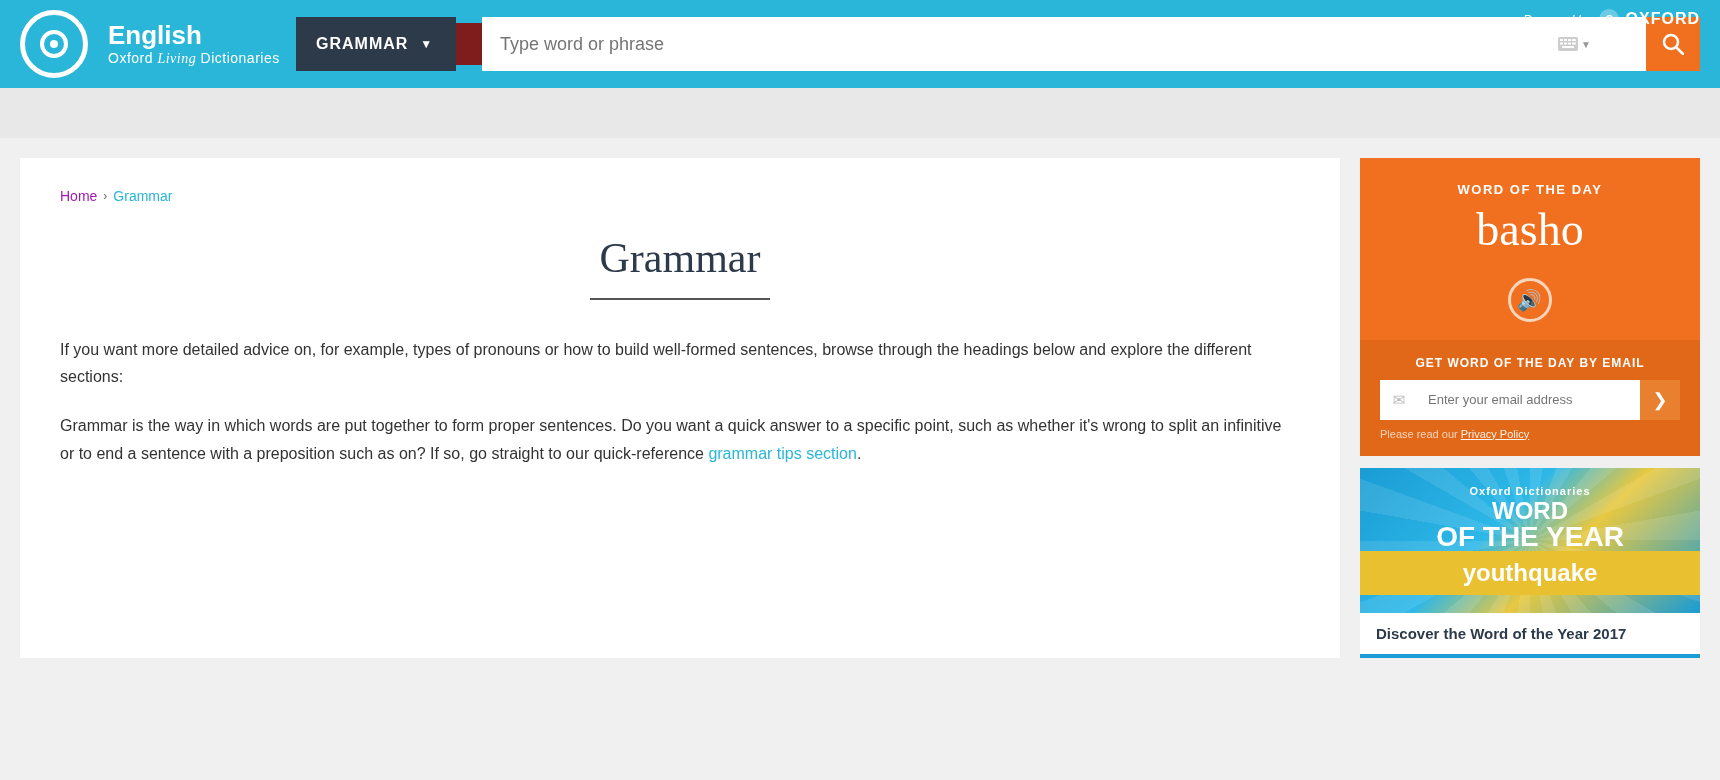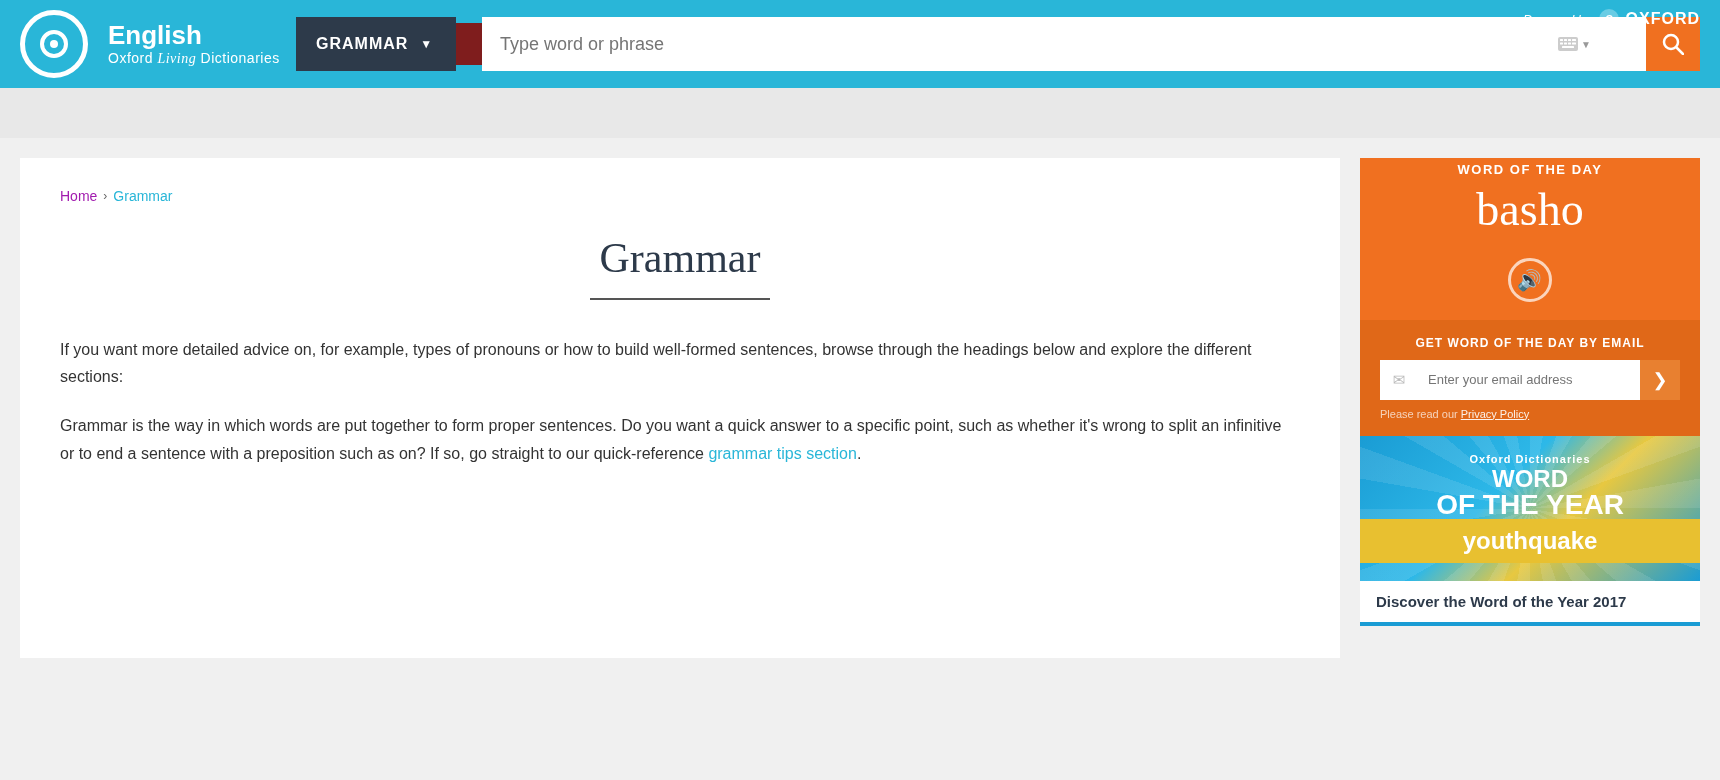--- a/index.html
+++ b/index.html
@@ -227,21 +227,21 @@
     .sidebar {
       width: 340px;
       flex-shrink: 0;
     }
 
     
     .word-of-day {
       background: #f07020;
       color: white;
       text-align: center;
-      padding: 4px 20px 18px;
+      padding: 24px 20px 18px;
       margin-bottom: 0;
     }
     .wotd-label {
       font-size: 13px;
       font-weight: bold;
       letter-spacing: 1.5px;
       margin-bottom: 8px;
     }
     .wotd-word {
       font-size: 46px;
@@ -313,21 +313,21 @@
       color: rgba(255,255,255,0.7);
       margin-top: 8px;
     }
     .privacy-note a {
       color: rgba(255,255,255,0.9);
     }
 
     
     .woty-banner {
       background: #1a9cd4;
-      margin-top: 0;
+      margin-top: 12px;
       position: relative;
       overflow: hidden;
       height: 190px;
     }
     .woty-inner {
       padding: 0;
       height: 100%;
       position: relative;
     }
     .woty-bg {

